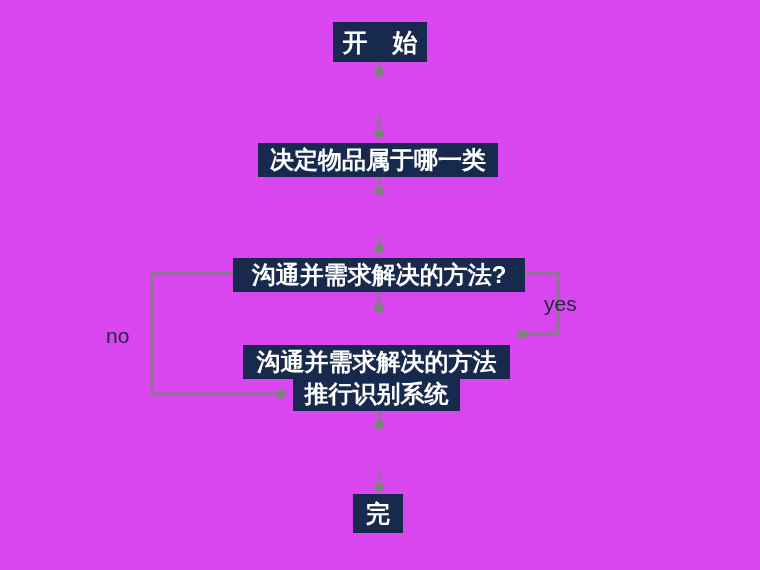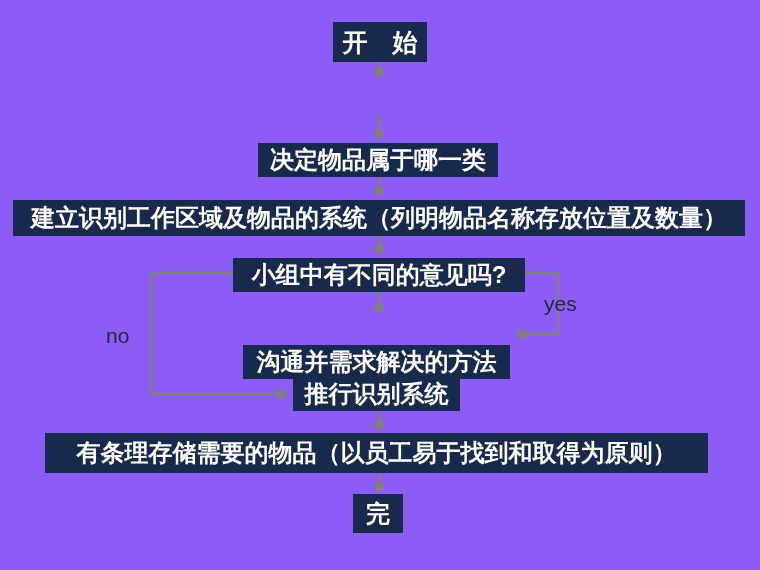--- a/index.html
+++ b/index.html
@@ -5,21 +5,21 @@
   html, body {
     margin: 0;
     padding: 0;
     background: #ffffff;
     font-family: "Liberation Sans", sans-serif;
   }
   .canvas {
     position: relative;
     width: 760px;
     height: 570px;
-    background: #8b5cf6;
+    background: #d946ef;
     overflow: hidden;
   }
   .edges-svg {
     position: absolute;
     left: 0;
     top: 0;
     width: 760px;
     height: 570px;
   }
   .node {
@@ -76,29 +76,27 @@
       <circle cx="281" cy="394" r="5"></circle>
       <circle cx="522" cy="334" r="5"></circle>
     </g>
   </svg>
 
   <div class="node start-node" style="left:333px; top:22px; width:94px; height:40px;">开　始</div>
 
 
   <div class="node" style="left:258px; top:143px; width:240px; height:34px;">决定物品属于哪一类</div>
 
-  <div class="node" style="left:13px; top:200px; width:732px; height:36px;">建立识别工作区域及物品的系统（列明物品名称存放位置及数量）</div>
 
-  <div class="node" style="left:233px; top:258px; width:292px; height:34px;">小组中有不同的意见吗?</div>
+  <div class="node" style="left:233px; top:258px; width:292px; height:34px;">沟通并需求解决的方法?</div>
 
   <div class="node" style="left:243px; top:317px; width:267px; height:34px;margin-top:28px;">沟通并需求解决的方法</div>
 
   <div class="node" style="left:293px; top:377px; width:167px; height:34px;">推行识别系统</div>
 
-  <div class="node" style="left:45px; top:433px; width:663px; height:40px;">有条理存储需要的物品（以员工易于找到和取得为原则）</div>
 
   <div class="node" style="left:353px; top:494px; width:50px; height:39px;">完</div>
 
   <div class="edge-label" style="left:106px; top:325px;">no</div>
 
   <div class="edge-label" style="left:544px; top:293px;">yes</div>
 
 </div>
 
 </body></html>

